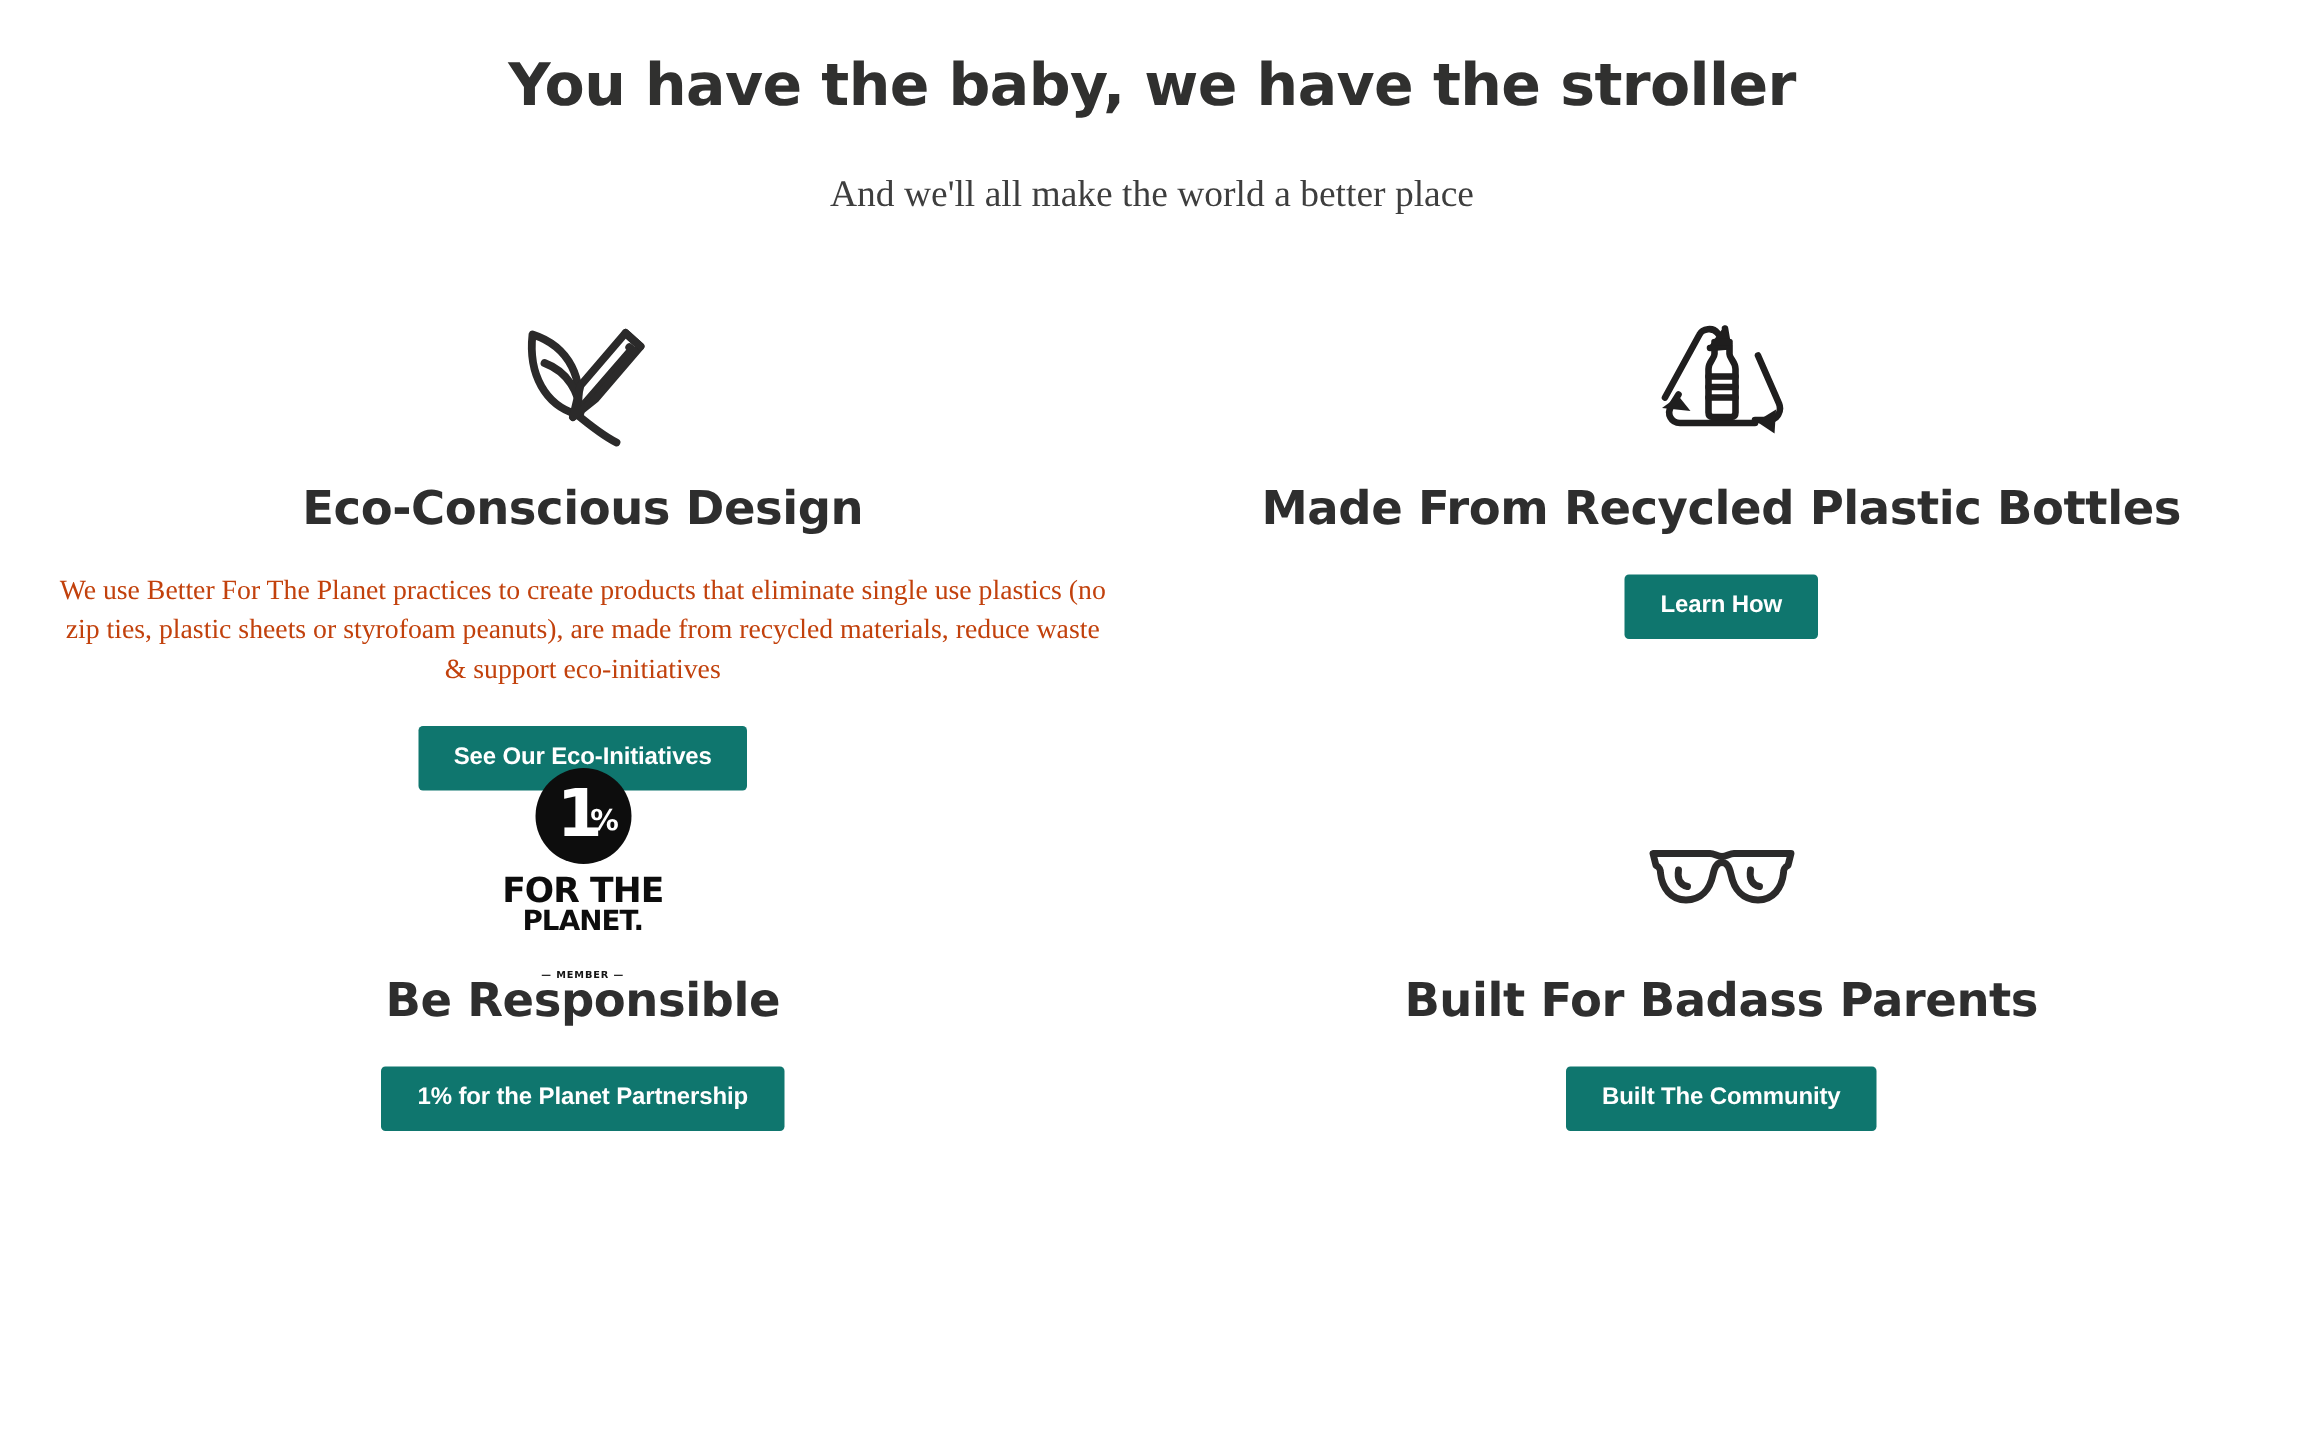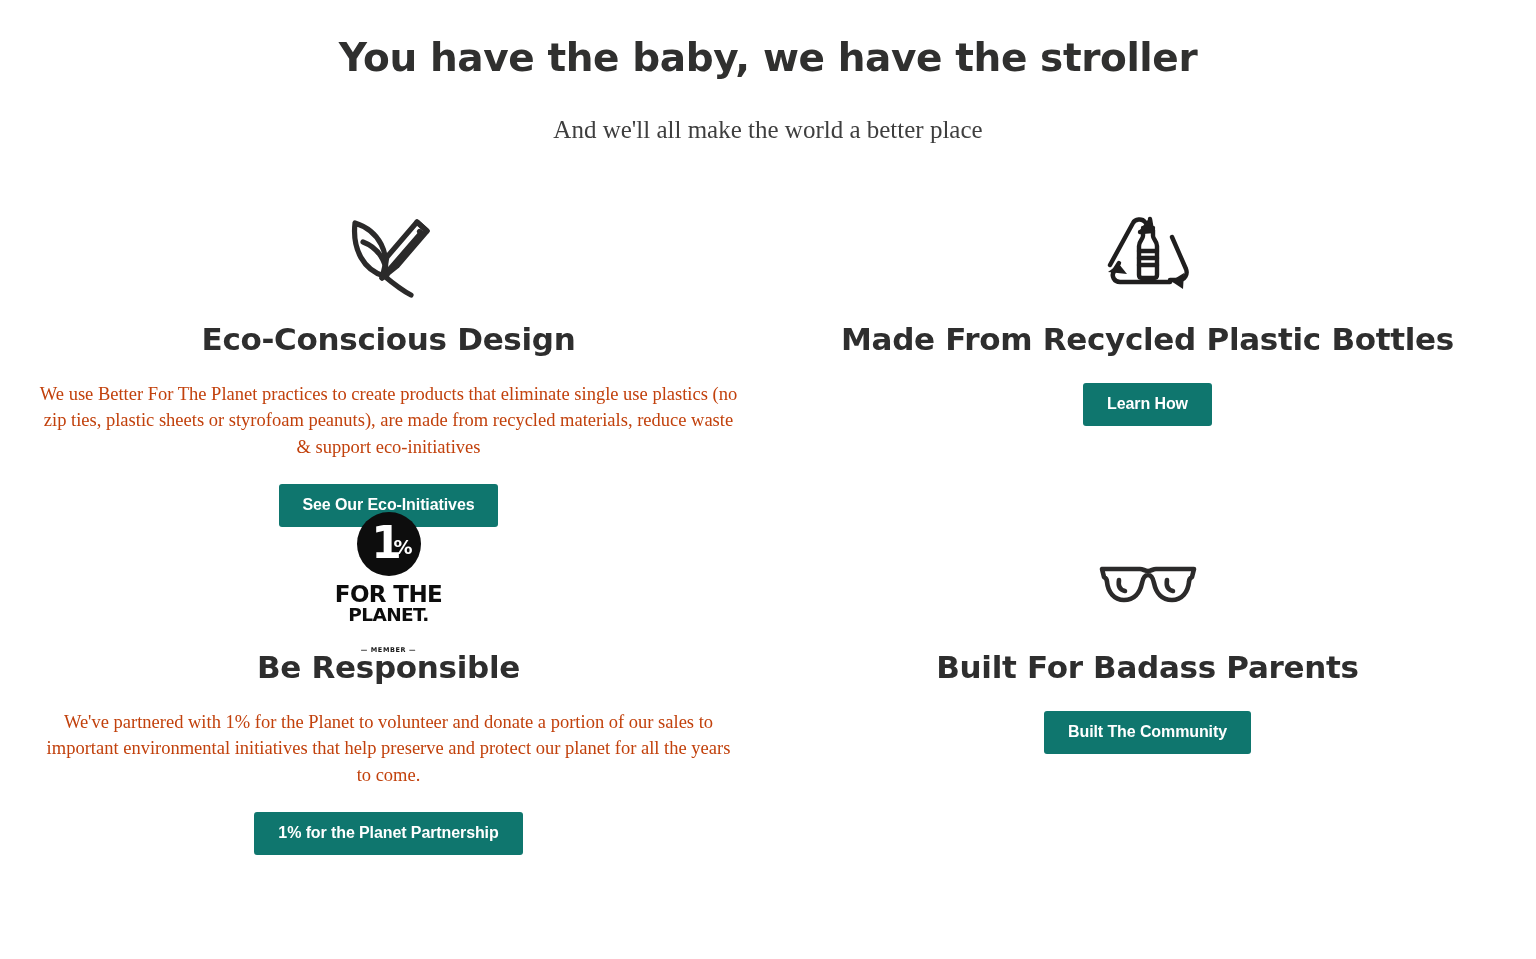--- a/index.html
+++ b/index.html
@@ -228,21 +228,20 @@
           <div class="opfp-circle">
             <span class="opfp-one">1</span>
             <span class="opfp-pct">%</span>
           </div>
           <div class="opfp-line1">FOR THE</div>
           <div class="opfp-line2">PLANET.</div>
           <div class="opfp-member">— MEMBER —</div>
         </div>
       </div>
       <h2 class="feature-title">Be Responsible</h2>
-      <p class="feature-text">We've partnered with 1% for the Planet to volunteer and donate a portion of our sales to important environmental initiatives that help preserve and protect our planet for all the years to come.</p>
       <button class="feature-btn">1% for the Planet Partnership</button>
     </div>
 
     <div class="feature row-two">
       <div class="feature-icon">
         <svg width="100" height="48" viewBox="0 0 100 48" fill="none" stroke="#2b2a2a" stroke-width="4.6" stroke-linecap="round" stroke-linejoin="round">
           <path d="M4 10 L42 10 C45 10, 47 12, 50 12 C53 12, 55 10, 58 10 L96 10 L94 18 C92 19, 91 20, 91 23 C90 33, 84 41, 74 41 C64 41, 58 34, 56 24 C55 19, 53 16, 50 16 C47 16, 45 19, 44 24 C42 34, 36 41, 26 41 C16 41, 10 33, 9 23 C9 20, 8 19, 6 18 Z"></path>
           <path d="M21 21 C20 27, 22 31, 27 32"></path>
           <path d="M69 21 C68 27, 70 31, 75 32"></path>
         </svg>

